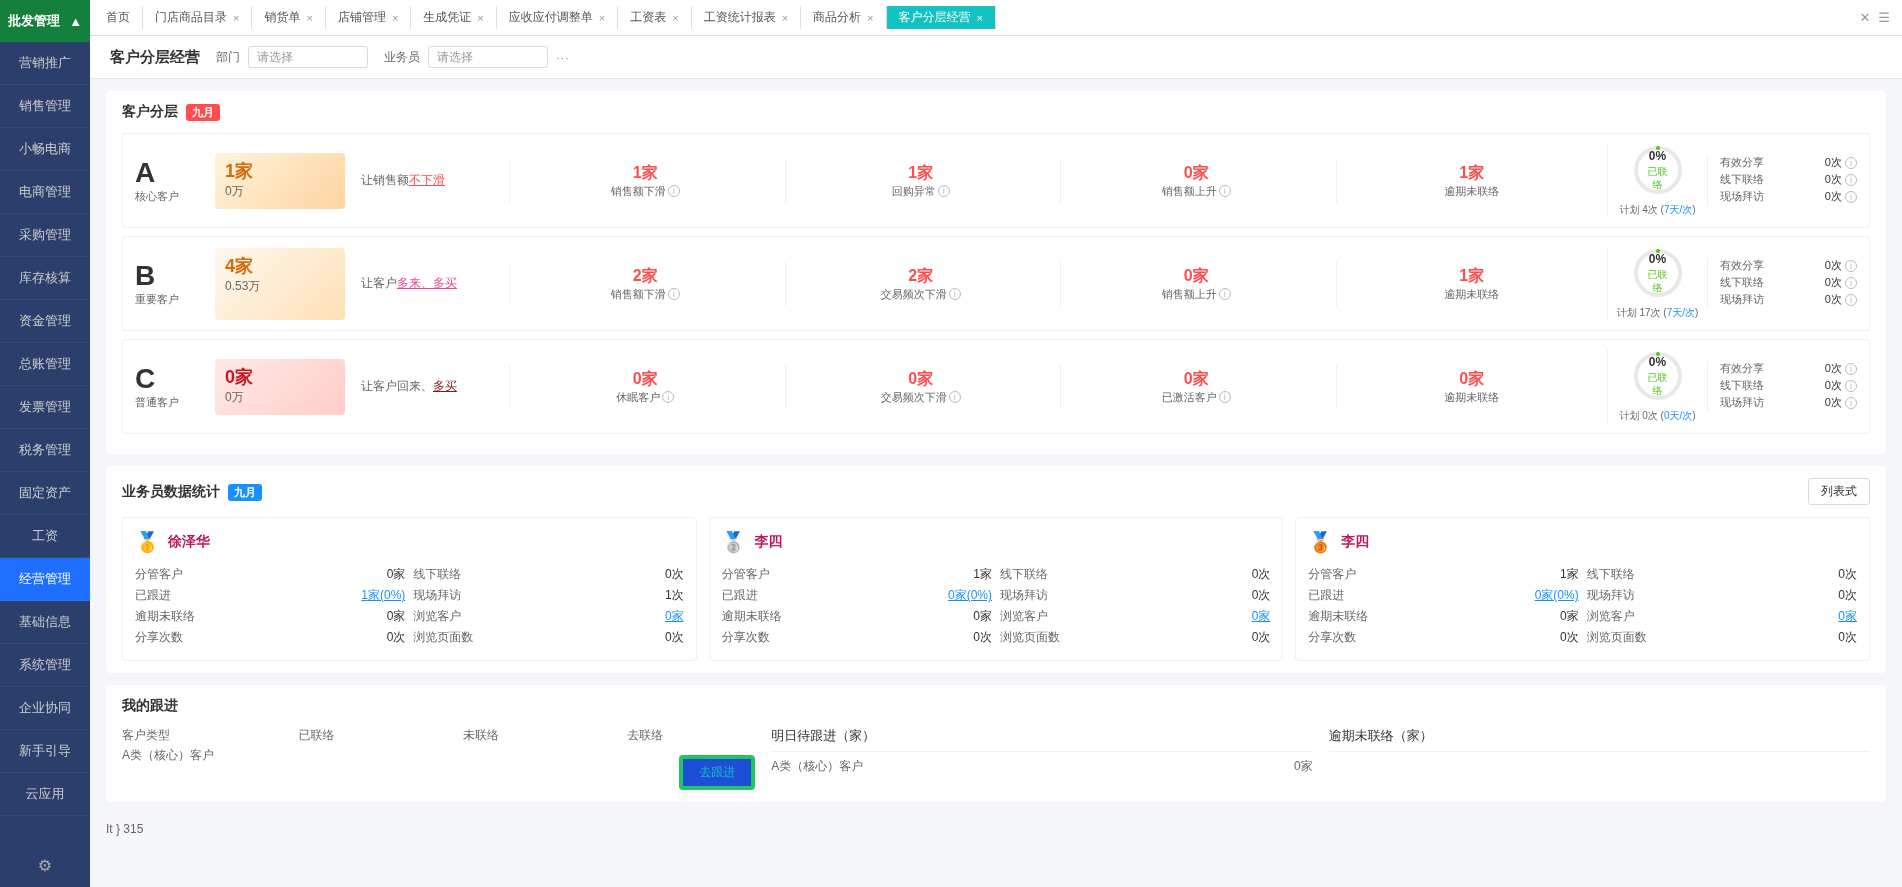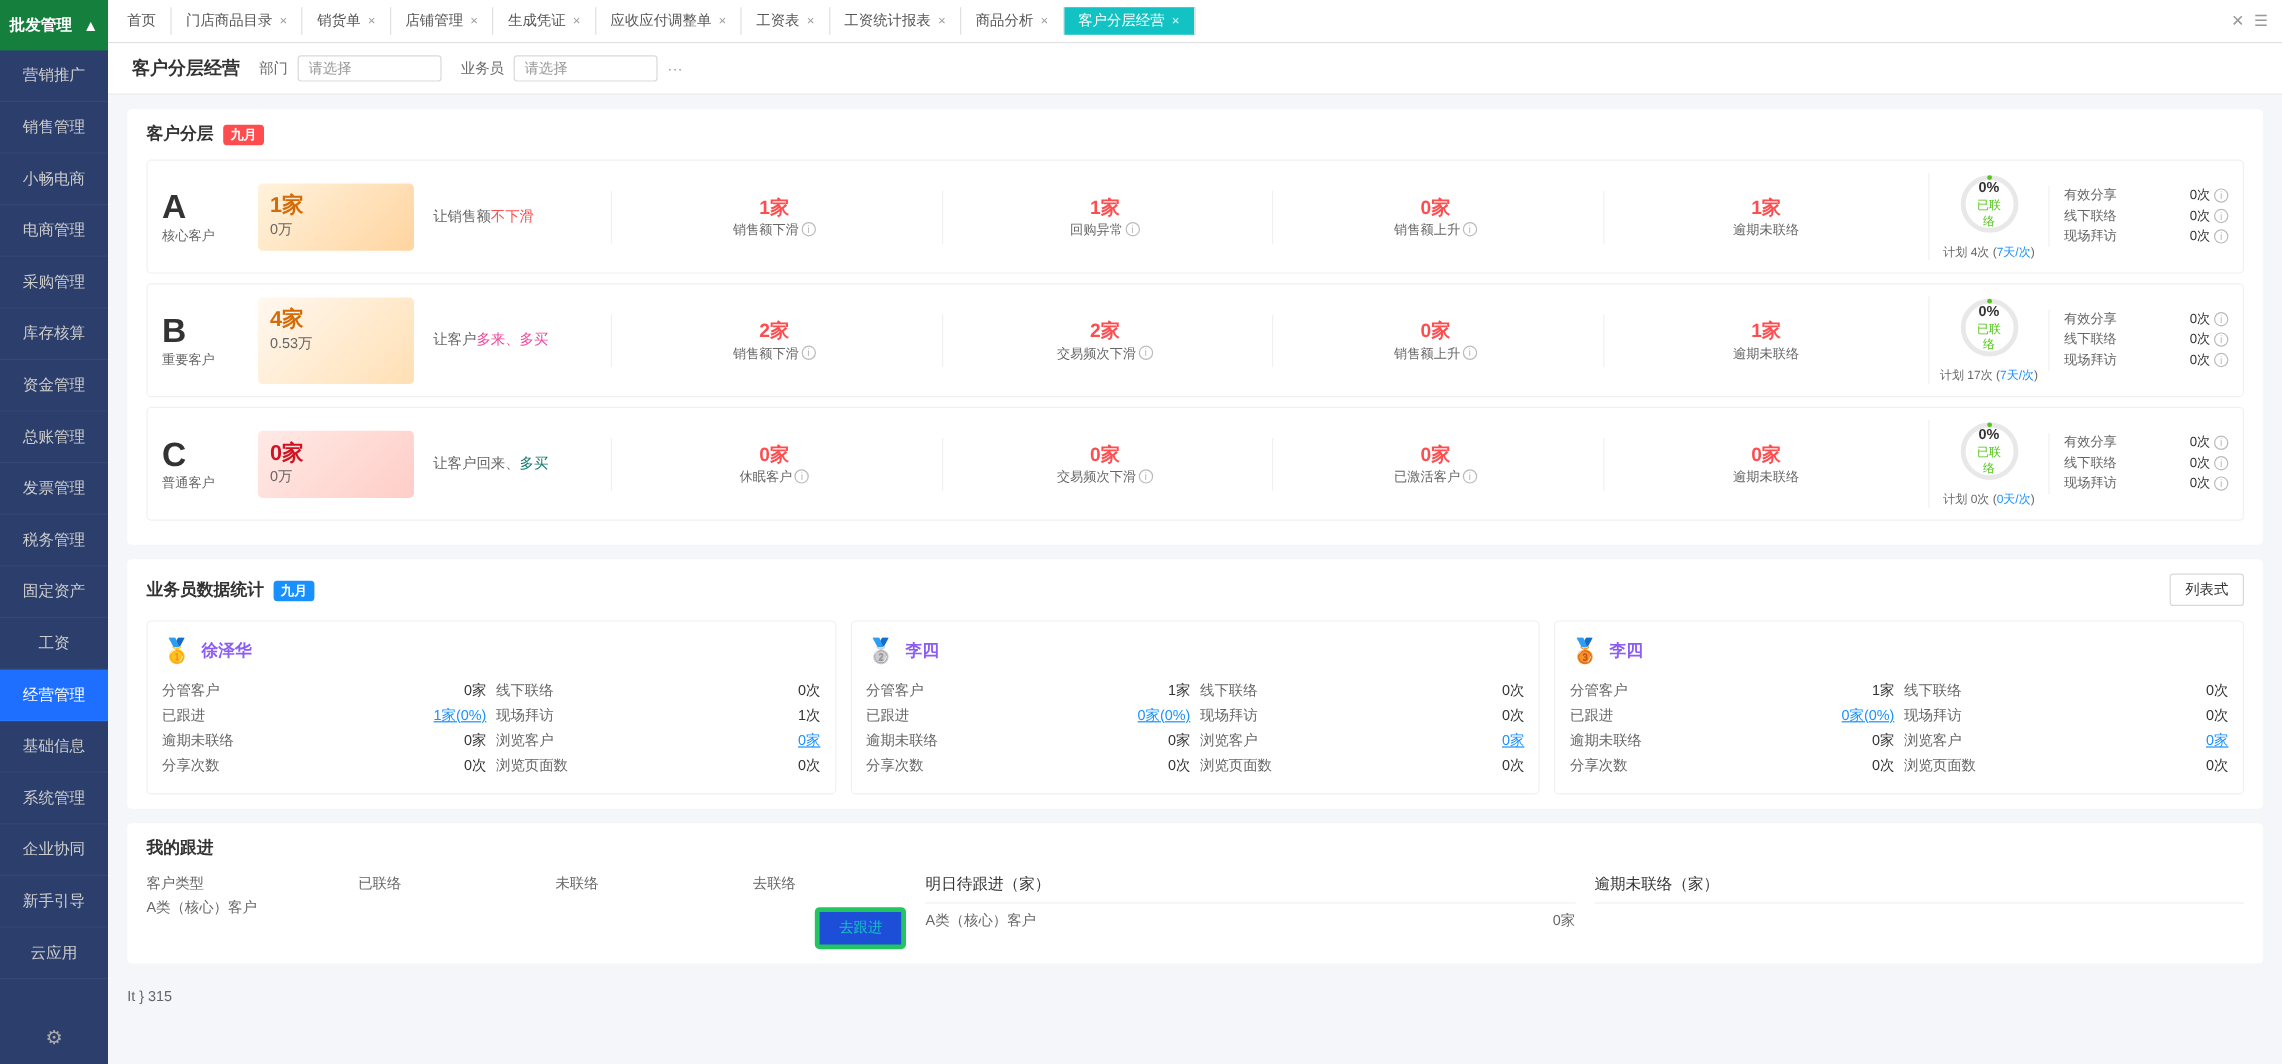--- a/index.html
+++ b/index.html
@@ -188,21 +188,21 @@
     .tier-count-num { font-size: 18px; font-weight: bold; }
     .tier-count-wan { font-size: 12px; color: #666; }
 
     .tier-suggestion {
       width: 140px;
       flex-shrink: 0;
       font-size: 12px;
       color: #666;
       margin-right: 8px;
     }
-    .tier-suggestion span { color: #ff4d4f; }
+    .tier-suggestion span { color: #ff4d4f; text-decoration: underline; }
 
     .tier-metrics {
       flex: 1;
       display: flex;
       gap: 4px;
     }
     .metric-cell {
       flex: 1;
       text-align: center;
       padding: 4px 6px;
@@ -264,21 +264,21 @@
       border-radius: 4px;
       padding: 12px;
     }
     .staff-header {
       display: flex;
       align-items: center;
       gap: 8px;
       margin-bottom: 10px;
     }
     .staff-avatar { font-size: 20px; }
-    .staff-name { font-size: 14px; font-weight: bold; color: #8b5cf6; }
+    .staff-name { font-size: 14px; font-weight: bold; color: #be185d; }
     .staff-metrics {
       display: grid;
       grid-template-columns: 1fr 1fr;
       gap: 4px 8px;
     }
     .staff-metric-row {
       display: flex;
       justify-content: space-between;
       font-size: 12px;
       color: #666;
@@ -557,21 +557,21 @@
       <div class="tier-name">普通客户</div>
     </div>
     <div class="tier-count-box" style="height:56px;">
       <div class="tier-count-bg" style="background:linear-gradient(135deg,#ffd4cc,#ff9c8f);"></div>
       <div class="tier-count-content">
         <div class="tier-count-num">0家</div>
         <div class="tier-count-wan">0万</div>
       </div>
     </div>
     <div class="tier-suggestion">
-      让客户回来、<span style="color:#0f766e;">多买</span>
+      让客户回来、<span style="color:#7f1d1d;">多买</span>
     </div>
   <div class="tier-metrics">
               <div class="metric-cell">
       <div class="metric-num">0家</div>
       <div class="metric-label">
         休眠客户
         <span class="info-icon">i</span>
       </div>
     </div>
               <div class="metric-cell">

